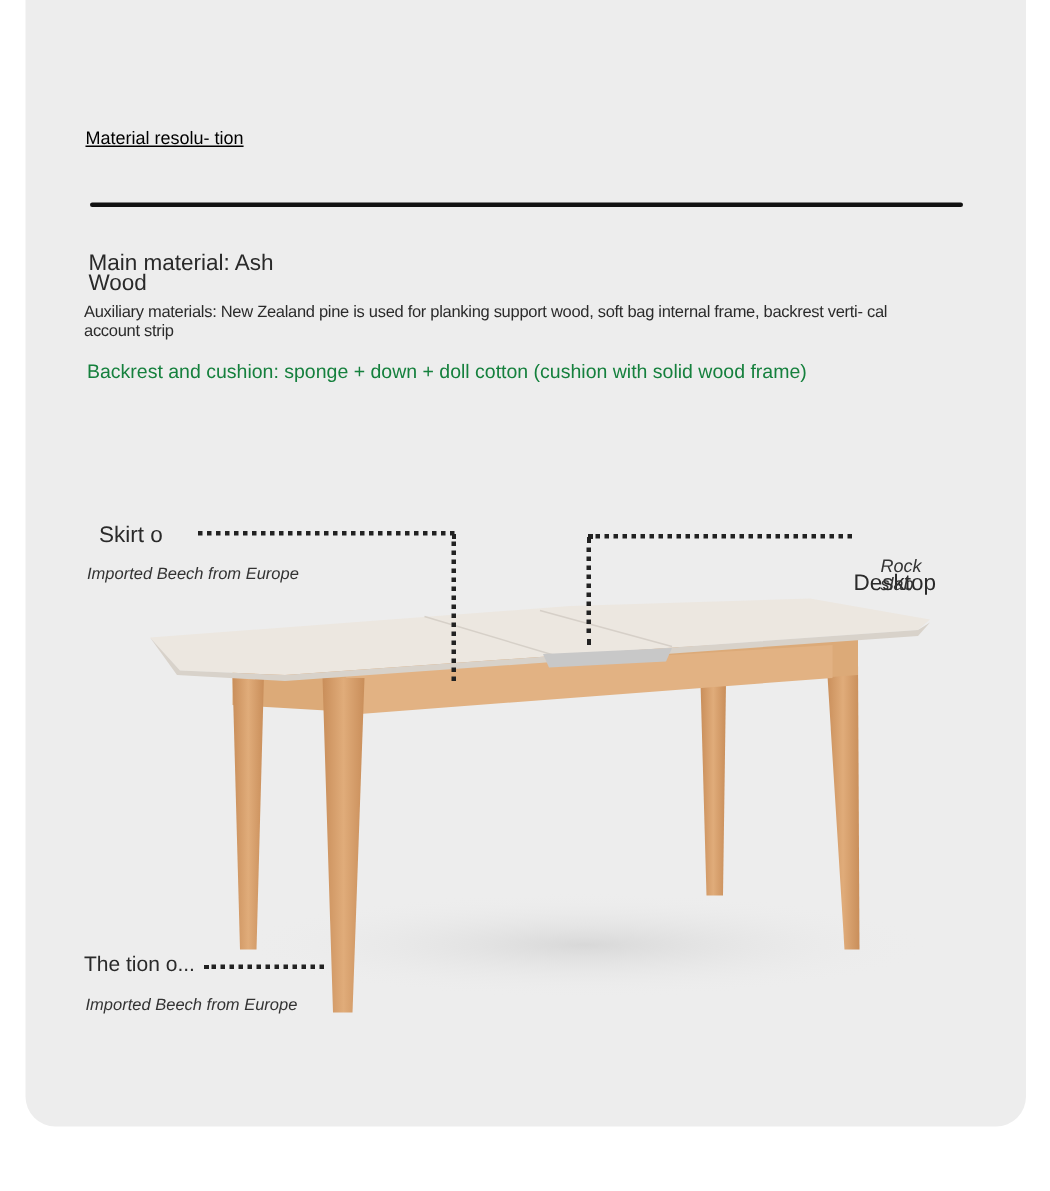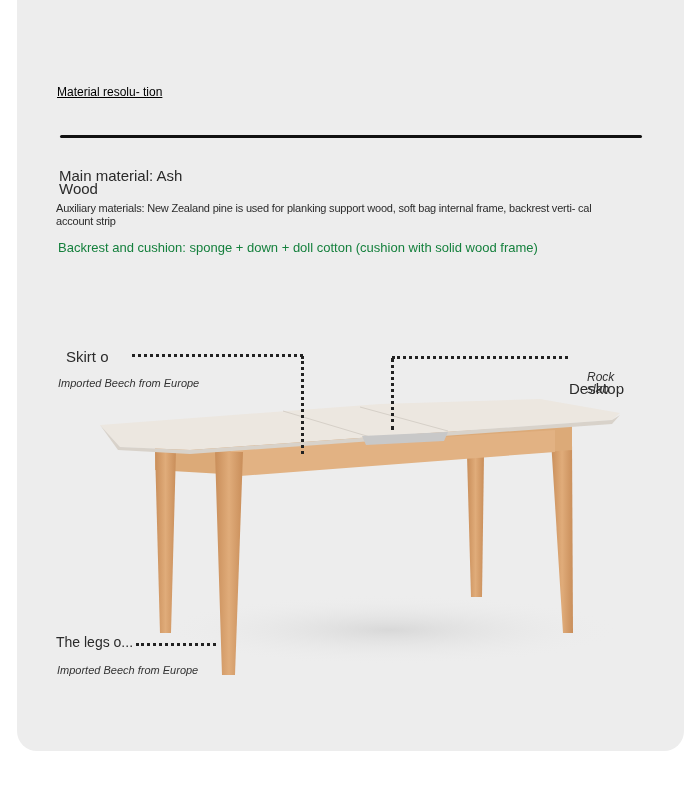--- a/index.html
+++ b/index.html
@@ -69,15 +69,15 @@
 <div class="abs lbl-big" style="left:66px; top:348px;">Skirt o</div>
 <div class="abs lbl-small" style="left:58px; top:377px;">Imported Beech from Europe</div>
 <div class="abs dot-h" style="left:132px; top:354px; width:171px;"></div>
 <div class="abs dot-v" style="left:301px; top:356px; height:98px;"></div>
 
 <div class="abs lbl-big" style="left:569px; top:347px;margin-top:33px;">Desktop</div>
 <div class="abs lbl-small" style="left:587px; top:371px; width:36px; font-size:12px; line-height:12px;">Rock slab</div>
 <div class="abs dot-h" style="left:392px; top:356px; width:176px;"></div>
 <div class="abs dot-v" style="left:391px; top:358px; height:72px;"></div>
 
-<div class="abs lbl-big" style="left:56px; top:634px; font-size:14px;">The legs o...</div>
+<div class="abs lbl-big" style="left:56px; top:634px; font-size:14px;">The tion o...</div>
 <div class="abs lbl-small" style="left:57px; top:664px;">Imported Beech from Europe</div>
 <div class="abs dot-h" style="left:136px; top:643px; width:80px;"></div>
 
 </body></html>

